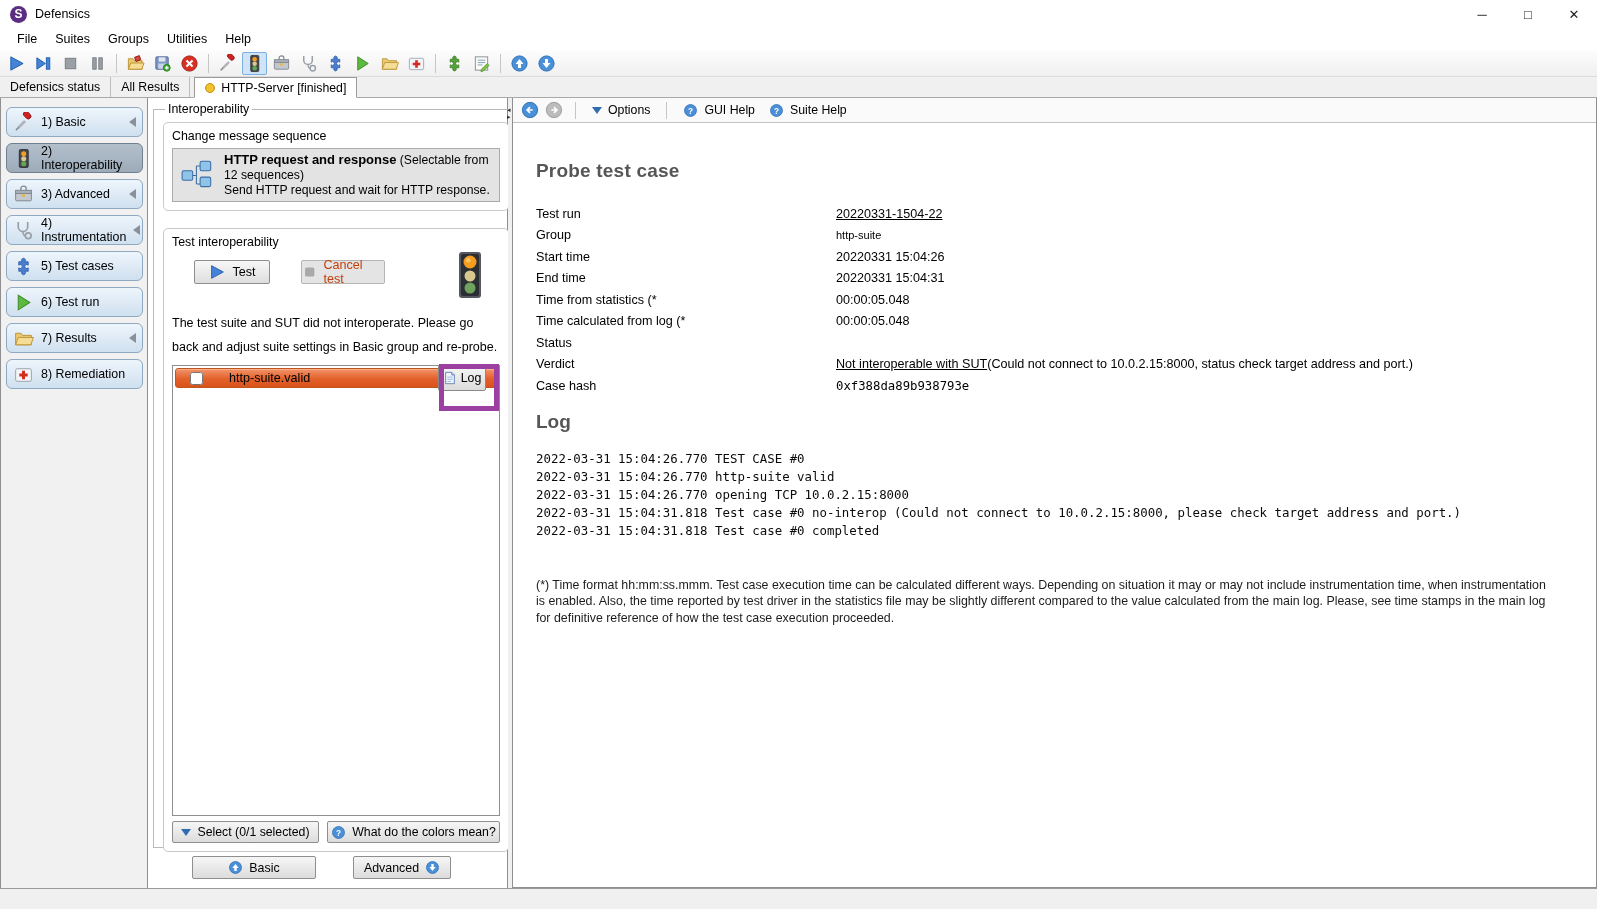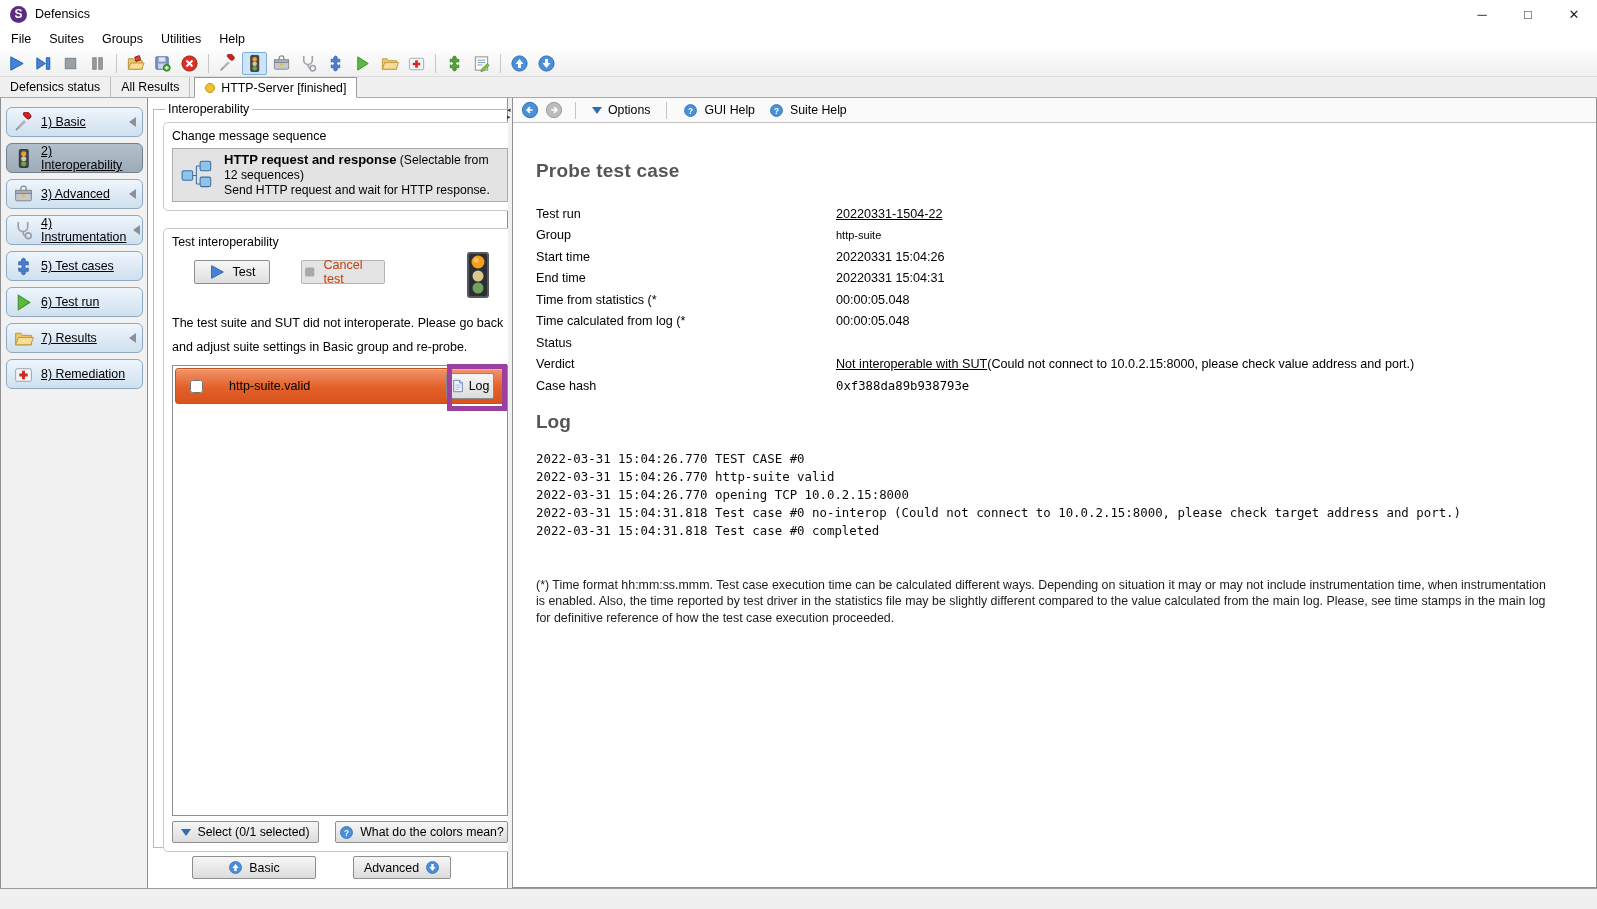--- a/index.html
+++ b/index.html
@@ -8,21 +8,21 @@
 
   
   .titlebar { height:28px; display:flex; align-items:center; padding-left:10px; background:#fff; position:relative; }
   .applogo { width:17px; height:17px; border-radius:50%; background:#5a2d82; color:#fff; font-weight:bold;
              font-size:12px; display:flex; align-items:center; justify-content:center; }
   .apptitle { margin-left:8px; font-size:12.5px; }
   .wincontrols { position:absolute; right:0; top:0; height:28px; display:flex; }
   .winbtn { width:46px; height:28px; display:flex; align-items:center; justify-content:center; font-size:13px; color:#222; }
 
   
-  .menubar { height:22px; display:flex; align-items:center; background:#fff; padding-left:2px; }
+  .menubar { height:22px; display:flex; align-items:center; background:#fff; padding-left:8px; }
   .menuitem { padding:3px 9px; }
 
   
   .toolbar { height:27px; display:flex; align-items:center; background:linear-gradient(#fdfdfd,#f0f0f0);
              border-bottom:1px solid #dcdcdc; padding-left:4px; gap:2px; }
   .tb { width:25px; height:23px; display:flex; align-items:center; justify-content:center; border-radius:2px; }
   .tb svg { width:19px; height:19px; }
   .tb.sel { background:#cfe4f7; border:1px solid #7ab0e0; }
   .tsep { width:1px; height:19px; background:#c6c6c6; margin:0 4px; }
 
@@ -33,21 +33,21 @@
   .tab.active { background:#fff; border:1px solid #9a9a9a; border-bottom:1px solid #fff; height:21px;
                 margin-left:4px; margin-bottom:-1px; gap:6px; }
   .tabdot { width:10px; height:10px; border-radius:50%; background:#f2c12e; border:1px solid #c3930f; }
 
   
   .main { position:absolute; top:98px; left:0; right:0; bottom:21px; }
   .sidebar { position:absolute; left:0; top:0; bottom:0; width:148px; background:#f1f1f1;
              border-right:1px solid #8f8f8f; border-left:1px solid #8f8f8f; padding:9px 4px 0 5px; }
   .sideitem { height:30px; margin-bottom:6px; display:flex; align-items:center; padding:0 6px; gap:7px;
               border:1px solid #8fa9c2; border-radius:6px;
-              background:linear-gradient(#eef5fc,#cfe0ef); font-size:12.4px;text-decoration:underline; }
+              background:linear-gradient(#eef5fc,#cfe0ef); font-size:12.4px; }
   .sideitem svg { width:21px; height:21px; flex:none; }
   .sideitem.sel { background:linear-gradient(#b3bfcb,#9dabb9); border-color:#70808f; }
   .sidearrow { margin-left:auto; width:0; height:0; border-top:5px solid transparent; border-bottom:5px solid transparent;
                border-right:7px solid #8a9099; }
 
   .middle { position:absolute; left:150px; top:0; bottom:0; width:358px; background:#fff; border-right:1px solid #8f8f8f; }
   fieldset.interop { position:absolute; left:3px; right:4px; top:4px; height:746px; border:1px solid #b9b9b9; padding:0 9px; }
   fieldset.interop legend { font-size:12.4px; padding:0 3px; margin-left:2px; }
 
   .groupbox { border:1px solid #c9c9c9; border-radius:5px; background:#fff; padding:6px 8px 8px 8px; }
@@ -60,31 +60,31 @@
 
   .testbox { margin-top:17px; height:624px; display:flex; flex-direction:column; }
   .testbtns { display:flex; align-items:flex-start; margin-top:6px; padding-left:22px; }
   .bigbtn { width:76px; height:24px; display:flex; align-items:center; justify-content:center; gap:6px;
             background:linear-gradient(#f7f7f7,#dedede); border:1px solid #8e8e8e; border-radius:2px; font-size:12.6px; }
   .bigbtn.disabled { color:#c2410c; background:#e4e4e4; border-color:#b5b5b5; width:84px; margin-left:31px; }
   .tlight { margin-left:auto; margin-right:14px; margin-top:-10px; }
   .testmsg { margin-top:9px; font-size:12.5px; line-height:24px; }
 
   .caselist { margin-top:6px; flex:1 1 auto; border:1px solid #8f8f8f; background:#fff; padding:2px; position:relative; }
-  .caserow { height:36px; border:1px solid #c0551d; border-radius:3px; display:flex; align-items:center; padding:0 6px;
+  .caserow { height:20px; border:1px solid #c0551d; border-radius:3px; display:flex; align-items:center; padding:0 6px;
              background:linear-gradient(#f question:#fff); position:relative;
              background:linear-gradient(#f2946a,#e3602a 55%,#d9531c); box-shadow:inset 0 1px 0 #f8b08c; }
   .caserow input { width:13px; height:13px; margin-left:8px; }
   .casename { margin-left:26px; font-size:12.6px; }
   .logbtn { margin-left:auto; margin-right:4px; width:48px; height:26px; display:flex; align-items:center; justify-content:center;
             gap:4px; background:linear-gradient(#f6f6f6,#dcdcdc); border:1px solid #8a8a8a; border-radius:2px; font-size:12.4px; }
   .logbtn svg { width:14px; height:14px; }
   .annotation { position:absolute; top:-5px; right:-3px; width:60px; height:47px; border:5px solid #9b3fa0; z-index:5; }
 
-  .listbtns { margin-top:5px; display:flex; gap:16px;align-items:flex-end; }
+  .listbtns { margin-top:5px; display:flex; gap:8px;align-items:flex-end; }
   .smallbtn { height:22px; display:flex; align-items:center; justify-content:center; gap:6px;
               background:linear-gradient(#f6f6f6,#dcdcdc); border:1px solid #8e8e8e; border-radius:2px; font-size:12.3px; }
   .selectbtn { width:147px; }
   .colorsbtn { width:173px; }
   .tri-down { width:0; height:0; border-left:5px solid transparent; border-right:5px solid transparent; border-top:7px solid #2f6cb0; }
 
   .middlenav { position:absolute; top:758px; left:0; right:0; height:23px; }
   .navbtn { position:absolute; height:23px; display:flex; align-items:center; justify-content:center; gap:6px;
             background:linear-gradient(#f6f6f6,#dcdcdc); border:1px solid #8e8e8e; border-radius:2px; font-size:12.4px; }
   .navbtn svg { width:15px; height:15px; }
@@ -488,21 +488,21 @@
         <div>20220331 15:04:31</div>
         <div>Time from statistics (*</div>
         <div>00:00:05.048</div>
         <div>Time calculated from log (*</div>
         <div>00:00:05.048</div>
         <div>Status</div>
         <div></div>
         <div>Verdict</div>
         <div>
             <span class="flink">Not interoperable with SUT</span>
-            <span> (Could not connect to 10.0.2.15:8000, please check value address and port.)</span>
+            <span> (Could not connect to 10.0.2.15:8000, status check target address and port.)</span>
           </div>
         <div>Case hash</div>
         <div class="fmono">0xf388da89b938793e</div>
       </div>
 
       <div class="h2">Log</div>
       <div class="loglines"><div>2022-03-31 15:04:26.770 TEST CASE #0</div><div>2022-03-31 15:04:26.770 http-suite valid</div><div>2022-03-31 15:04:26.770 opening TCP 10.0.2.15:8000</div><div>2022-03-31 15:04:31.818 Test case #0 no-interop (Could not connect to 10.0.2.15:8000, please check target address and port.)</div><div>2022-03-31 15:04:31.818 Test case #0 completed</div></div>
 
       <div class="footnote">(*) Time format hh:mm:ss.mmm. Test case execution time can be calculated different ways. Depending on situation it may or may not include instrumentation time, when instrumentation is enabled. Also, the time reported by test driver in the statistics file may be slightly different compared to the value calculated from the main log. Please, see time stamps in the main log for definitive reference of how the test case execution proceeded.</div>
     </div>

